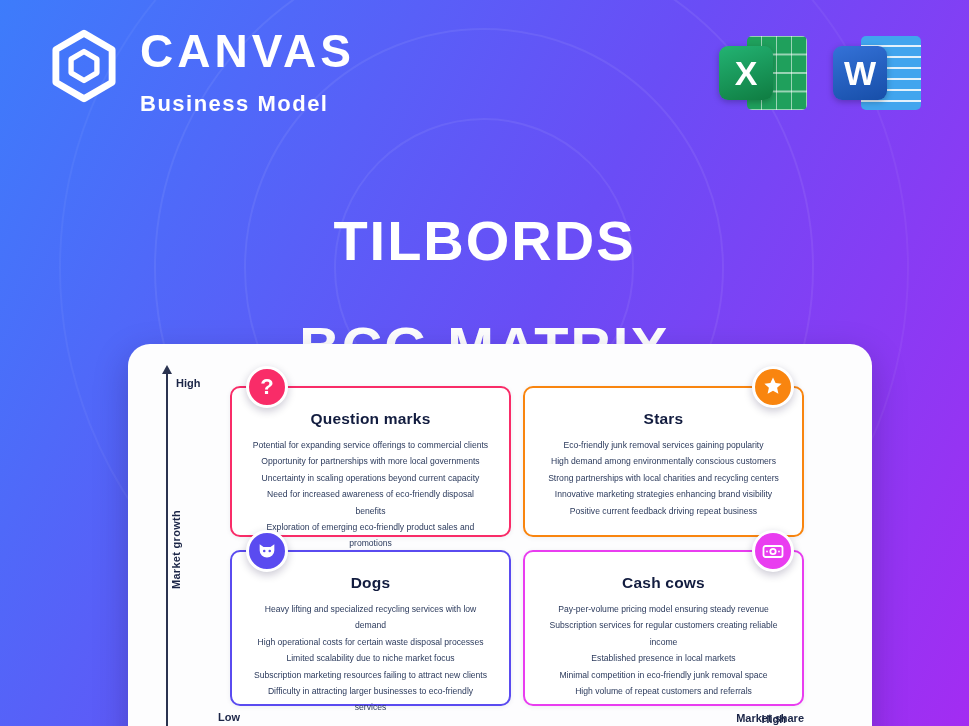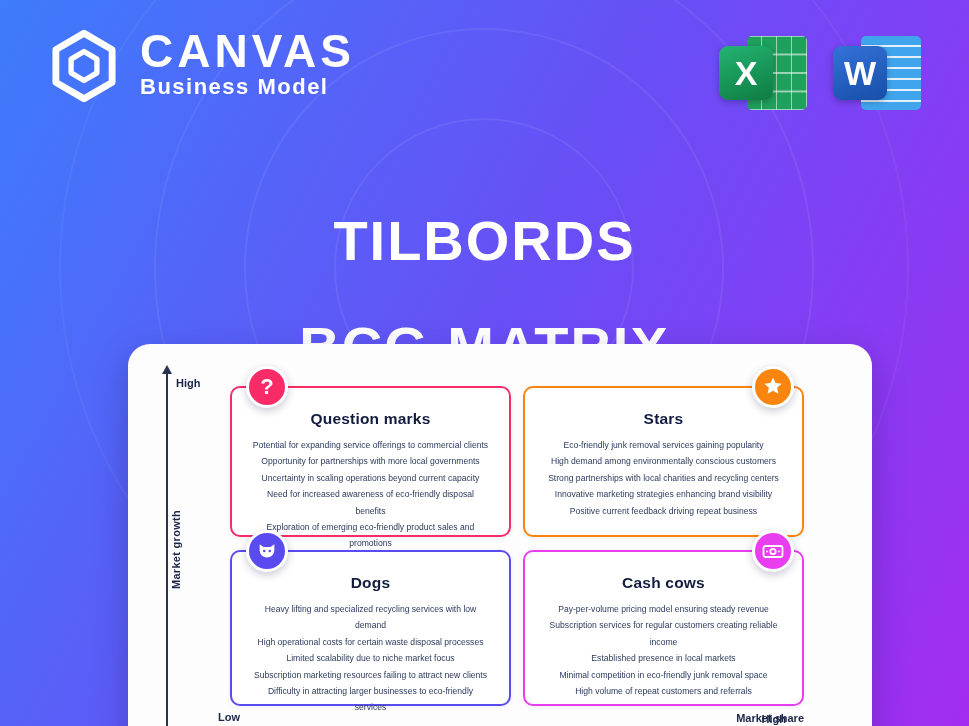--- a/index.html
+++ b/index.html
@@ -15,21 +15,21 @@
           border:2px solid rgba(255,255,255,.07); border-radius:50%; }
   .r1 { width:300px; height:300px; }
   .r2 { width:480px; height:480px; }
   .r3 { width:660px; height:660px; }
   .r4 { width:850px; height:850px; border-color:rgba(255,255,255,.05); }
 
   
   .brand { position:absolute; left:46px; top:28px; display:flex; align-items:flex-start; gap:18px; color:#fff; }
   .brand svg { display:block; }
   .brand-name { font-size:46px; font-weight:bold; letter-spacing:4px; line-height:1; }
-  .brand-sub  { font-size:22px; font-weight:bold; letter-spacing:1.5px; margin-top:0; }
+  .brand-sub  { font-size:22px; font-weight:bold; letter-spacing:1.5px; margin-top:17px; }
 
   
   .exports { position:absolute; right:48px; top:36px; display:flex; gap:26px; }
   .doc-badge { position:relative; width:88px; height:74px; cursor:pointer; }
   .doc-sheet { position:absolute; right:0; top:0; width:60px; height:74px; border-radius:5px; }
   .excel .doc-sheet { background:#1fa05c;
     background-image:
       linear-gradient(rgba(255,255,255,.55) 1.5px, transparent 1.5px),
       linear-gradient(90deg, rgba(255,255,255,.55) 1.5px, transparent 1.5px);
     background-size:15px 18.5px; background-position:-1px -1px; }

